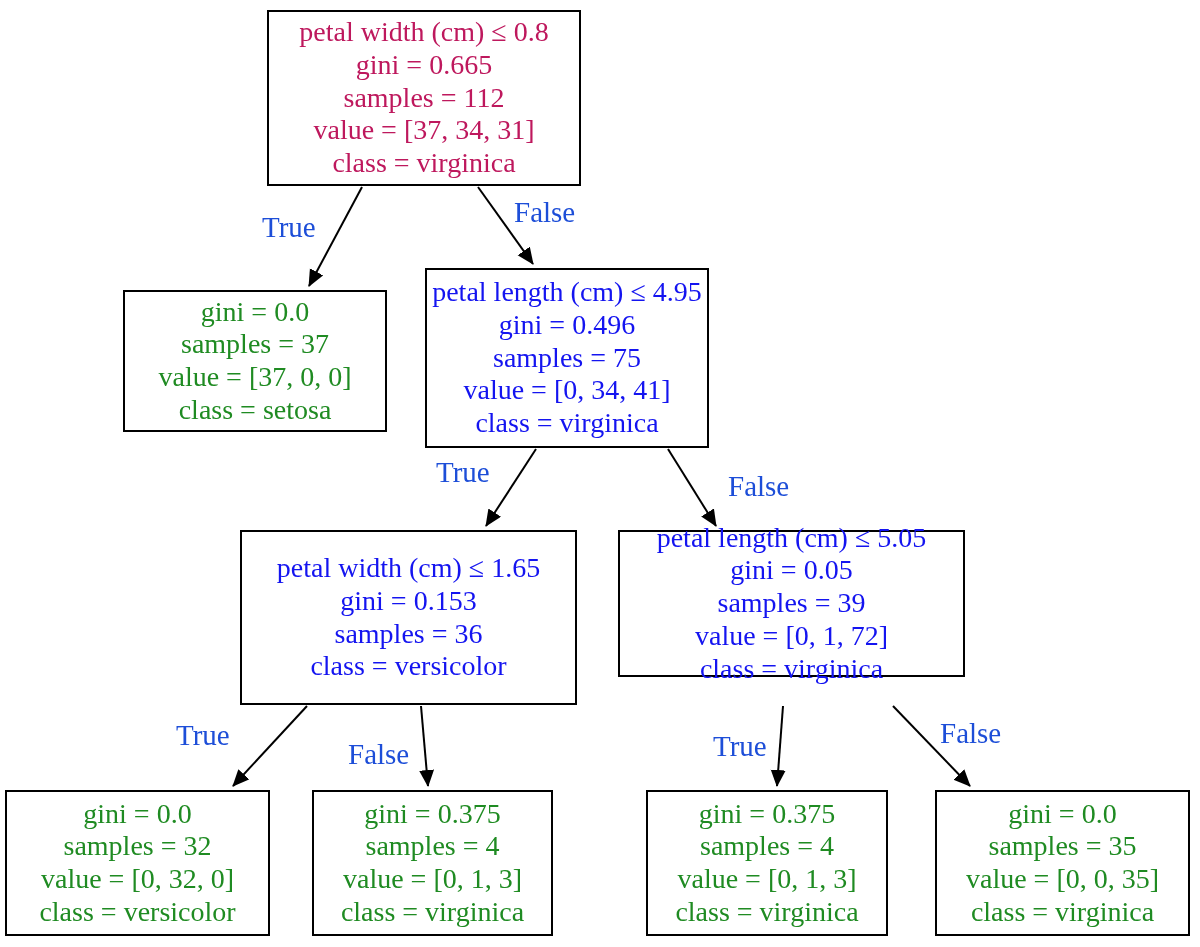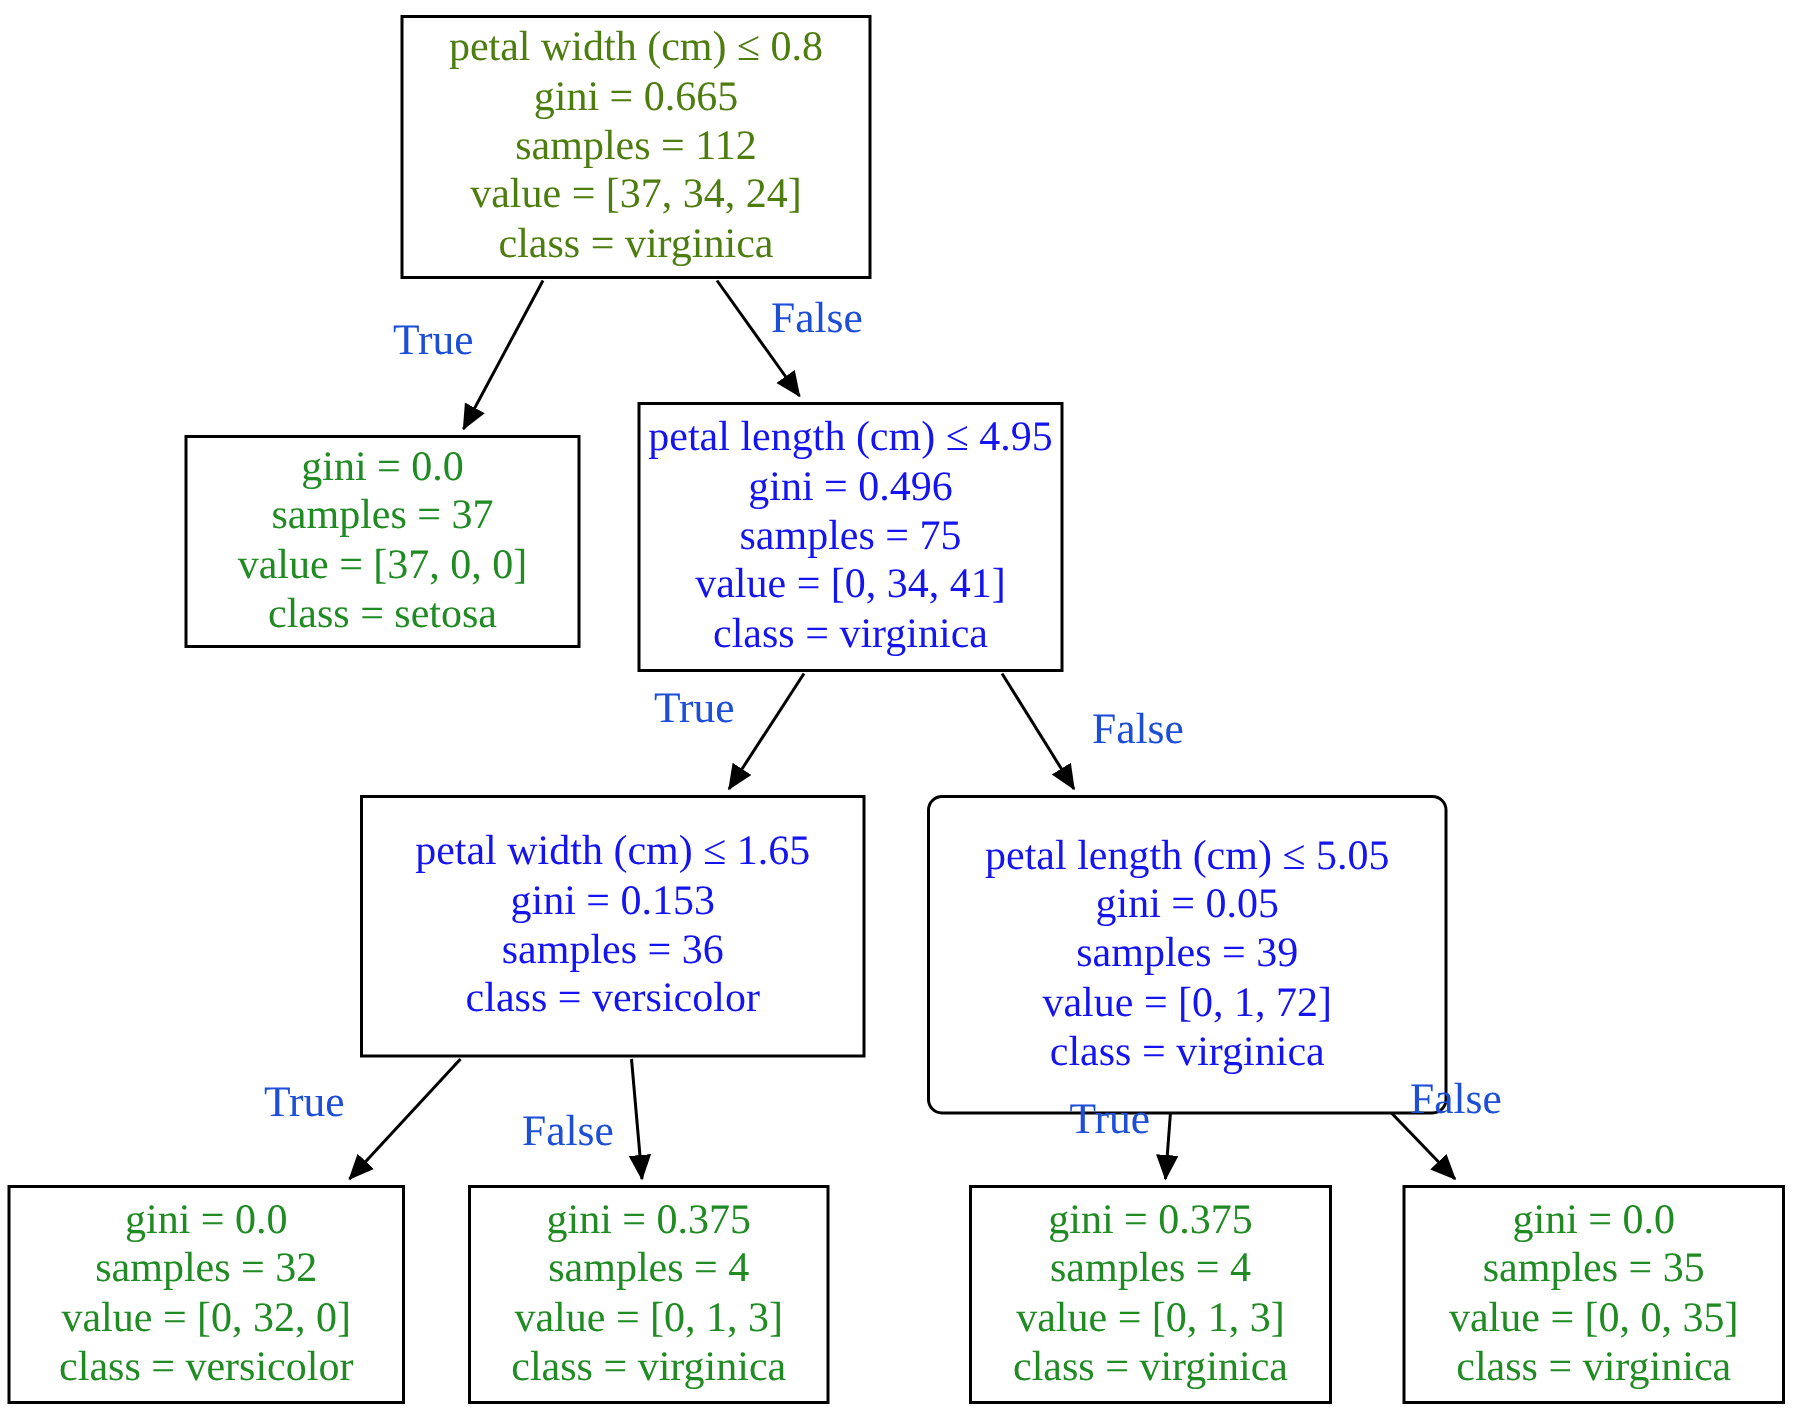--- a/index.html
+++ b/index.html
@@ -37,21 +37,21 @@
     font-size: 29px;
     color: #1d4ed8;
     z-index: 3;
     white-space: nowrap;
   }
   
   #n0 { left: 267px; top:  10px; width: 314px; height: 176px; }
   #n1 { left: 123px; top: 290px; width: 264px; height: 142px; }
   #n2 { left: 425px; top: 268px; width: 284px; height: 180px; }
   #n3 { left: 240px; top: 530px; width: 337px; height: 175px; }
-  #n4 { left: 618px; top: 530px; width: 347px; height: 213px; border-radius: 10px; }
+  #n4 { left: 618px; top: 530px; width: 347px; height: 147px; }
   #n5 { left:   5px; top: 790px; width: 265px; height: 146px; }
   #n6 { left: 312px; top: 790px; width: 241px; height: 146px; }
   #n7 { left: 646px; top: 790px; width: 242px; height: 146px; }
   #n8 { left: 935px; top: 790px; width: 255px; height: 146px; }
   
   #el0 { left: 262px; top: 211px; }
   #el1 { left: 514px; top: 196px; }
   #el2 { left: 436px; top: 456px; }
   #el3 { left: 728px; top: 470px; }
   #el4 { left: 176px; top: 719px; }
@@ -73,25 +73,25 @@
     <line x1="362" y1="187" x2="309" y2="286" stroke="#000" stroke-width="2" marker-end="url(#arrow)"></line>
     <line x1="478" y1="187" x2="533" y2="264" stroke="#000" stroke-width="2" marker-end="url(#arrow)"></line>
     <line x1="536" y1="449" x2="486" y2="526" stroke="#000" stroke-width="2" marker-end="url(#arrow)"></line>
     <line x1="668" y1="449" x2="716" y2="526" stroke="#000" stroke-width="2" marker-end="url(#arrow)"></line>
     <line x1="307" y1="706" x2="233" y2="786" stroke="#000" stroke-width="2" marker-end="url(#arrow)"></line>
     <line x1="421" y1="706" x2="428" y2="786" stroke="#000" stroke-width="2" marker-end="url(#arrow)"></line>
     <line x1="783" y1="706" x2="777" y2="786" stroke="#000" stroke-width="2" marker-end="url(#arrow)"></line>
     <line x1="893" y1="706" x2="970" y2="786" stroke="#000" stroke-width="2" marker-end="url(#arrow)"></line>
   </svg>
 
-  <div id="n0" class="node" style="color: #4d7c0f;">
+  <div id="n0" class="node" style="color: #be185d;">
     <div>petal width (cm) ≤ 0.8</div>
     <div>gini = 0.665</div>
     <div>samples = 112</div>
-    <div>value = [37, 34, 24]</div>
+    <div>value = [37, 34, 31]</div>
     <div>class = virginica</div>
   </div>
 
   <div id="n1" class="node" style="color: rgb(31, 139, 34);">
     <div>gini = 0.0</div>
     <div>samples = 37</div>
     <div>value = [37, 0, 0]</div>
     <div>class = setosa</div>
   </div>
 

